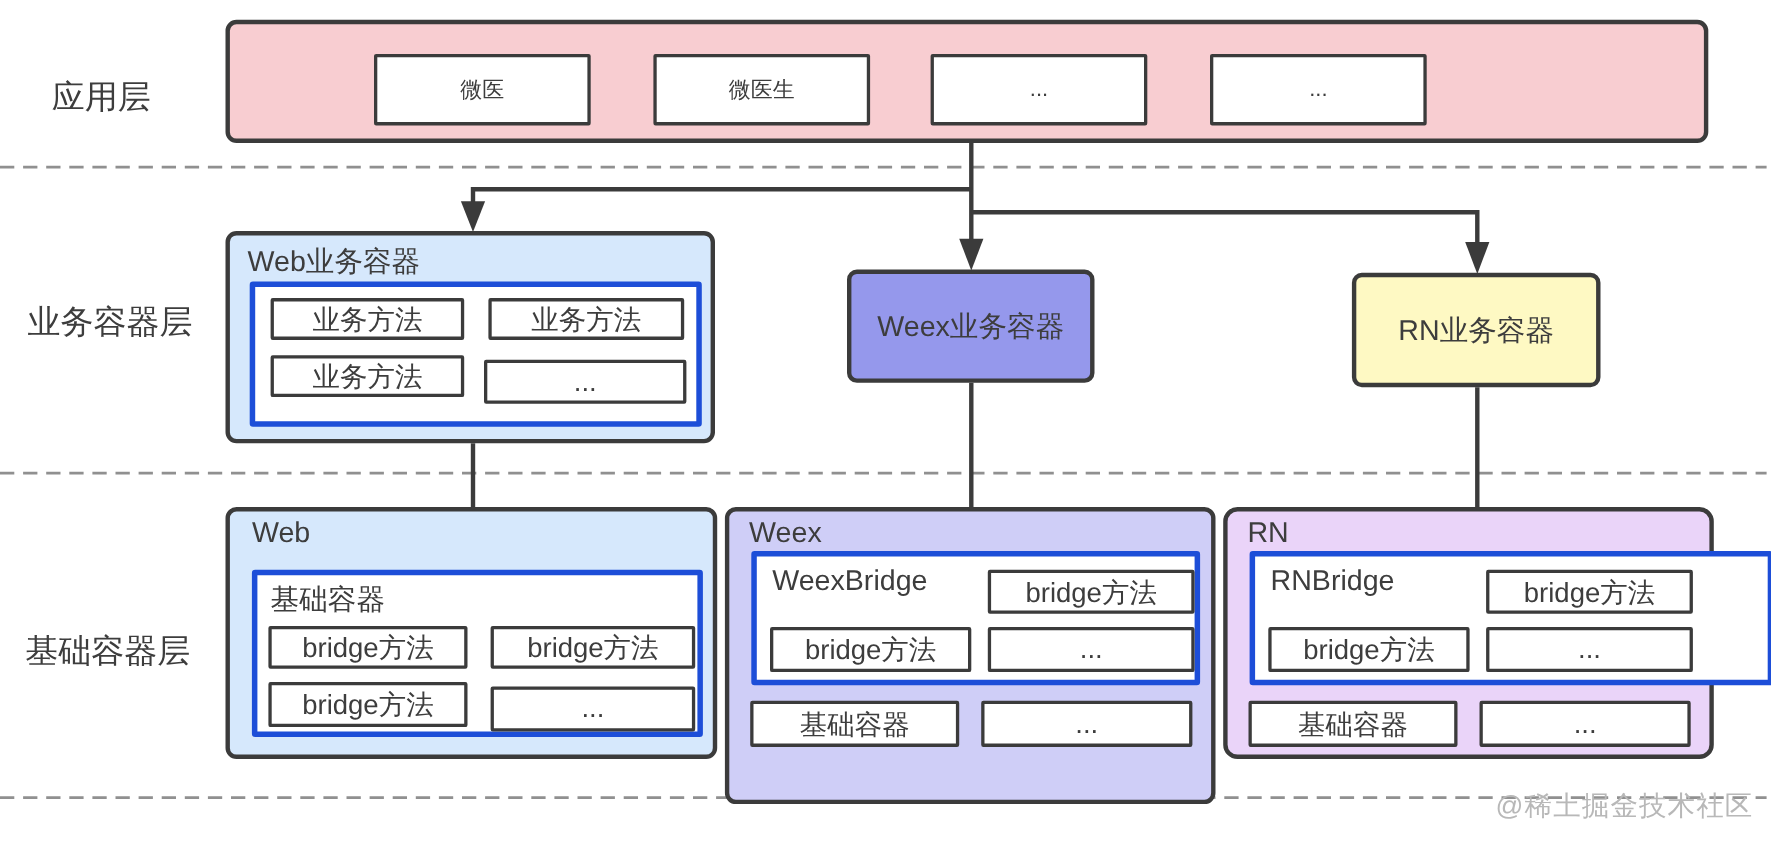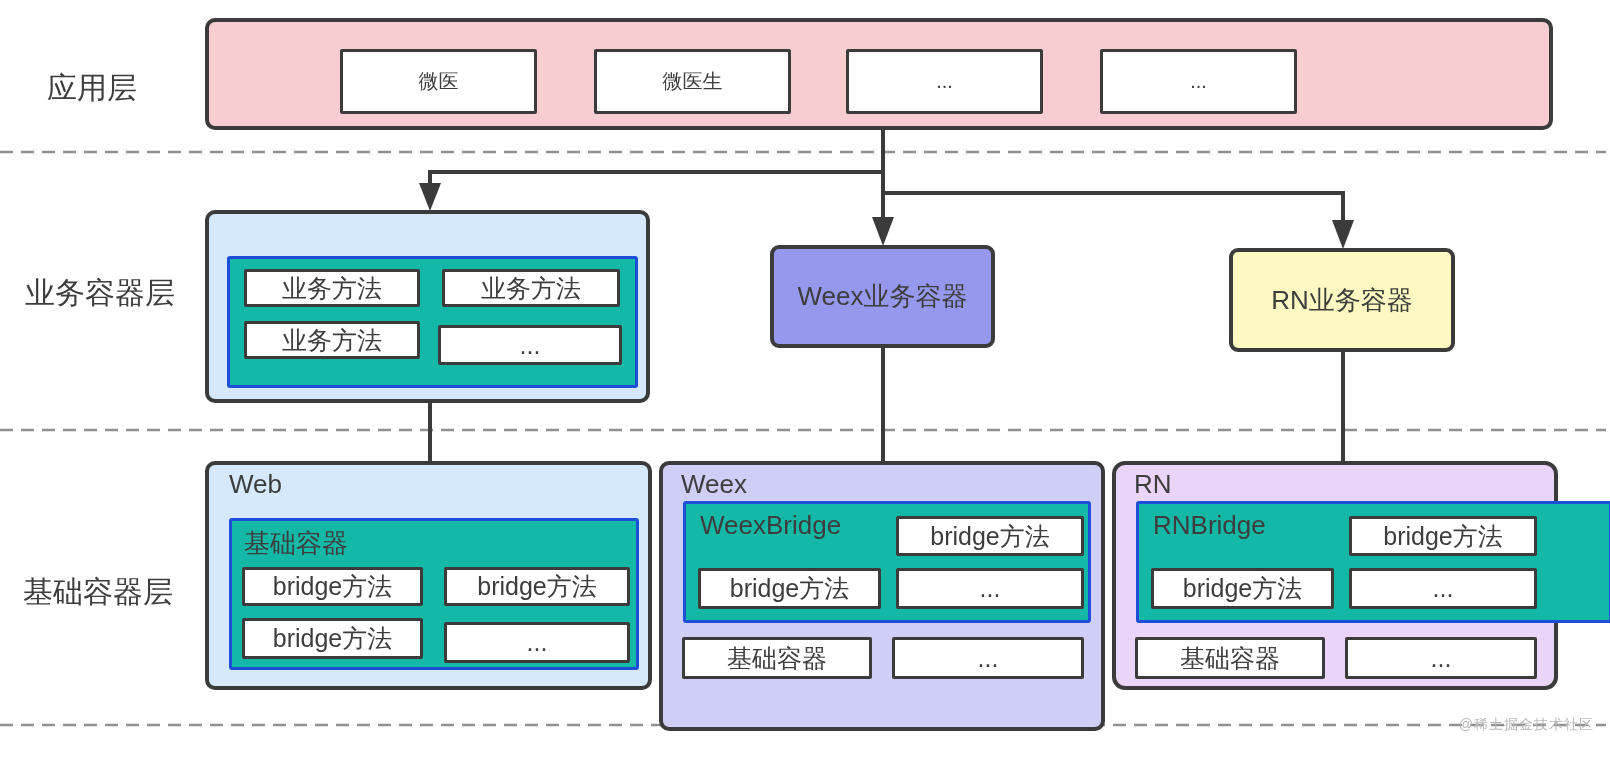--- a/index.html
+++ b/index.html
@@ -9,41 +9,41 @@
     color:#3d3d3d; overflow:hidden;
   }
   .layer-label { position:absolute; font-size:30px; color:#3d3d3d; white-space:nowrap; }
 
   
   .wbox { position:absolute; background:#ffffff; border:3px solid #3b3b3b; border-radius:2px;
           display:flex; align-items:center; justify-content:center;
           font-size:25px; box-sizing:border-box; white-space:nowrap; }
   .container { position:absolute; border:4px solid #3b3b3b; border-radius:10px; box-sizing:border-box; }
   .c-title { position:absolute; font-size:26px; white-space:nowrap; }
-  .innerbox { position:absolute; background:#14b8a6; border:3px solid #1d4ed8; border-radius:3px; box-sizing:border-box;text-decoration:underline; }
+  .innerbox { position:absolute; background:#ffffff; border:5px solid #1d4ed8; border-radius:3px; box-sizing:border-box;text-decoration:underline; }
 
   
   .app-band   { left:205px; top:18px; width:1348px; height:112px; background:#f8cdd1; }
   .app-item   { width:197px; height:65px; top:27px; font-size:20px; }
 
   
   .web-biz    { left:205px; top:210px; width:445px; height:193px; background:#d6e8fc; }
   .biz-pill   { position:absolute; border:4px solid #3b3b3b; border-radius:9px; box-sizing:border-box;
                 display:flex; align-items:center; justify-content:center; font-size:26px; }
   .weex-biz   { left:770px; top:245px; width:225px; height:103px; background:#9598ec; }
   .rn-biz     { left:1229px; top:248px; width:226px; height:104px; background:#fef9c3; }
 
   
   .base-web   { left:205px; top:461px; width:447px; height:229px; background:#d6e8fc; }
   .base-weex  { left:659px; top:461px; width:446px; height:270px; background:#cfcef7; }
   .base-rn    { left:1112px; top:461px; width:446px; height:229px; background:#ead4f9;border-radius:13px; }
 
   .svg-overlay { position:absolute; left:0; top:0; width:1610px; height:768px; pointer-events:none; }
 
-  .watermark { position:absolute; right:16px; top:716px; font-size:14px; color:#b8b8b8; letter-spacing:1px; }
+  .watermark { position:absolute; right:16px; top:716px; font-size:25px; color:#b8b8b8; letter-spacing:1px; }
 </style>
 </head>
 <body>
 
 <div class="canvas">
 
   <svg class="svg-overlay" viewBox="0 0 1610 768">
     <path d="M0 152 H1606" stroke="#909090" stroke-width="2.5" stroke-dasharray="13 8" fill="none"></path>
     <path d="M0 430 H1606" stroke="#909090" stroke-width="2.5" stroke-dasharray="13 8" fill="none"></path>
     <path d="M0 725 H1606" stroke="#909090" stroke-width="2.5" stroke-dasharray="13 8" fill="none"></path>
@@ -71,20 +71,21 @@
   <div class="layer-label" style="left:23px; top:572px;">基础容器层</div>
 
   <div class="container app-band">
     <div class="wbox app-item" style="left:131px;">微医</div>
     <div class="wbox app-item" style="left:385px;">微医生</div>
     <div class="wbox app-item" style="left:637px;">...</div>
     <div class="wbox app-item" style="left:891px;">...</div>
   </div>
 
   <div class="container web-biz">
+    <div class="c-title" style="left:16px; top:6px;">Web业务容器</div>
     <div class="innerbox" style="left:18px; top:42px; width:411px; height:132px;">
       <div class="wbox" style="left:14px; top:10px; width:176px; height:38px;">业务方法</div>
       <div class="wbox" style="left:212px; top:10px; width:178px; height:38px;">业务方法</div>
       <div class="wbox" style="left:14px; top:62px; width:176px; height:38px;">业务方法</div>
       <div class="wbox" style="left:208px; top:66px; width:184px; height:40px;">...</div>
     </div>
   </div>
 
   <div class="biz-pill weex-biz">Weex业务容器</div>
   <div class="biz-pill rn-biz">RN业务容器</div>

